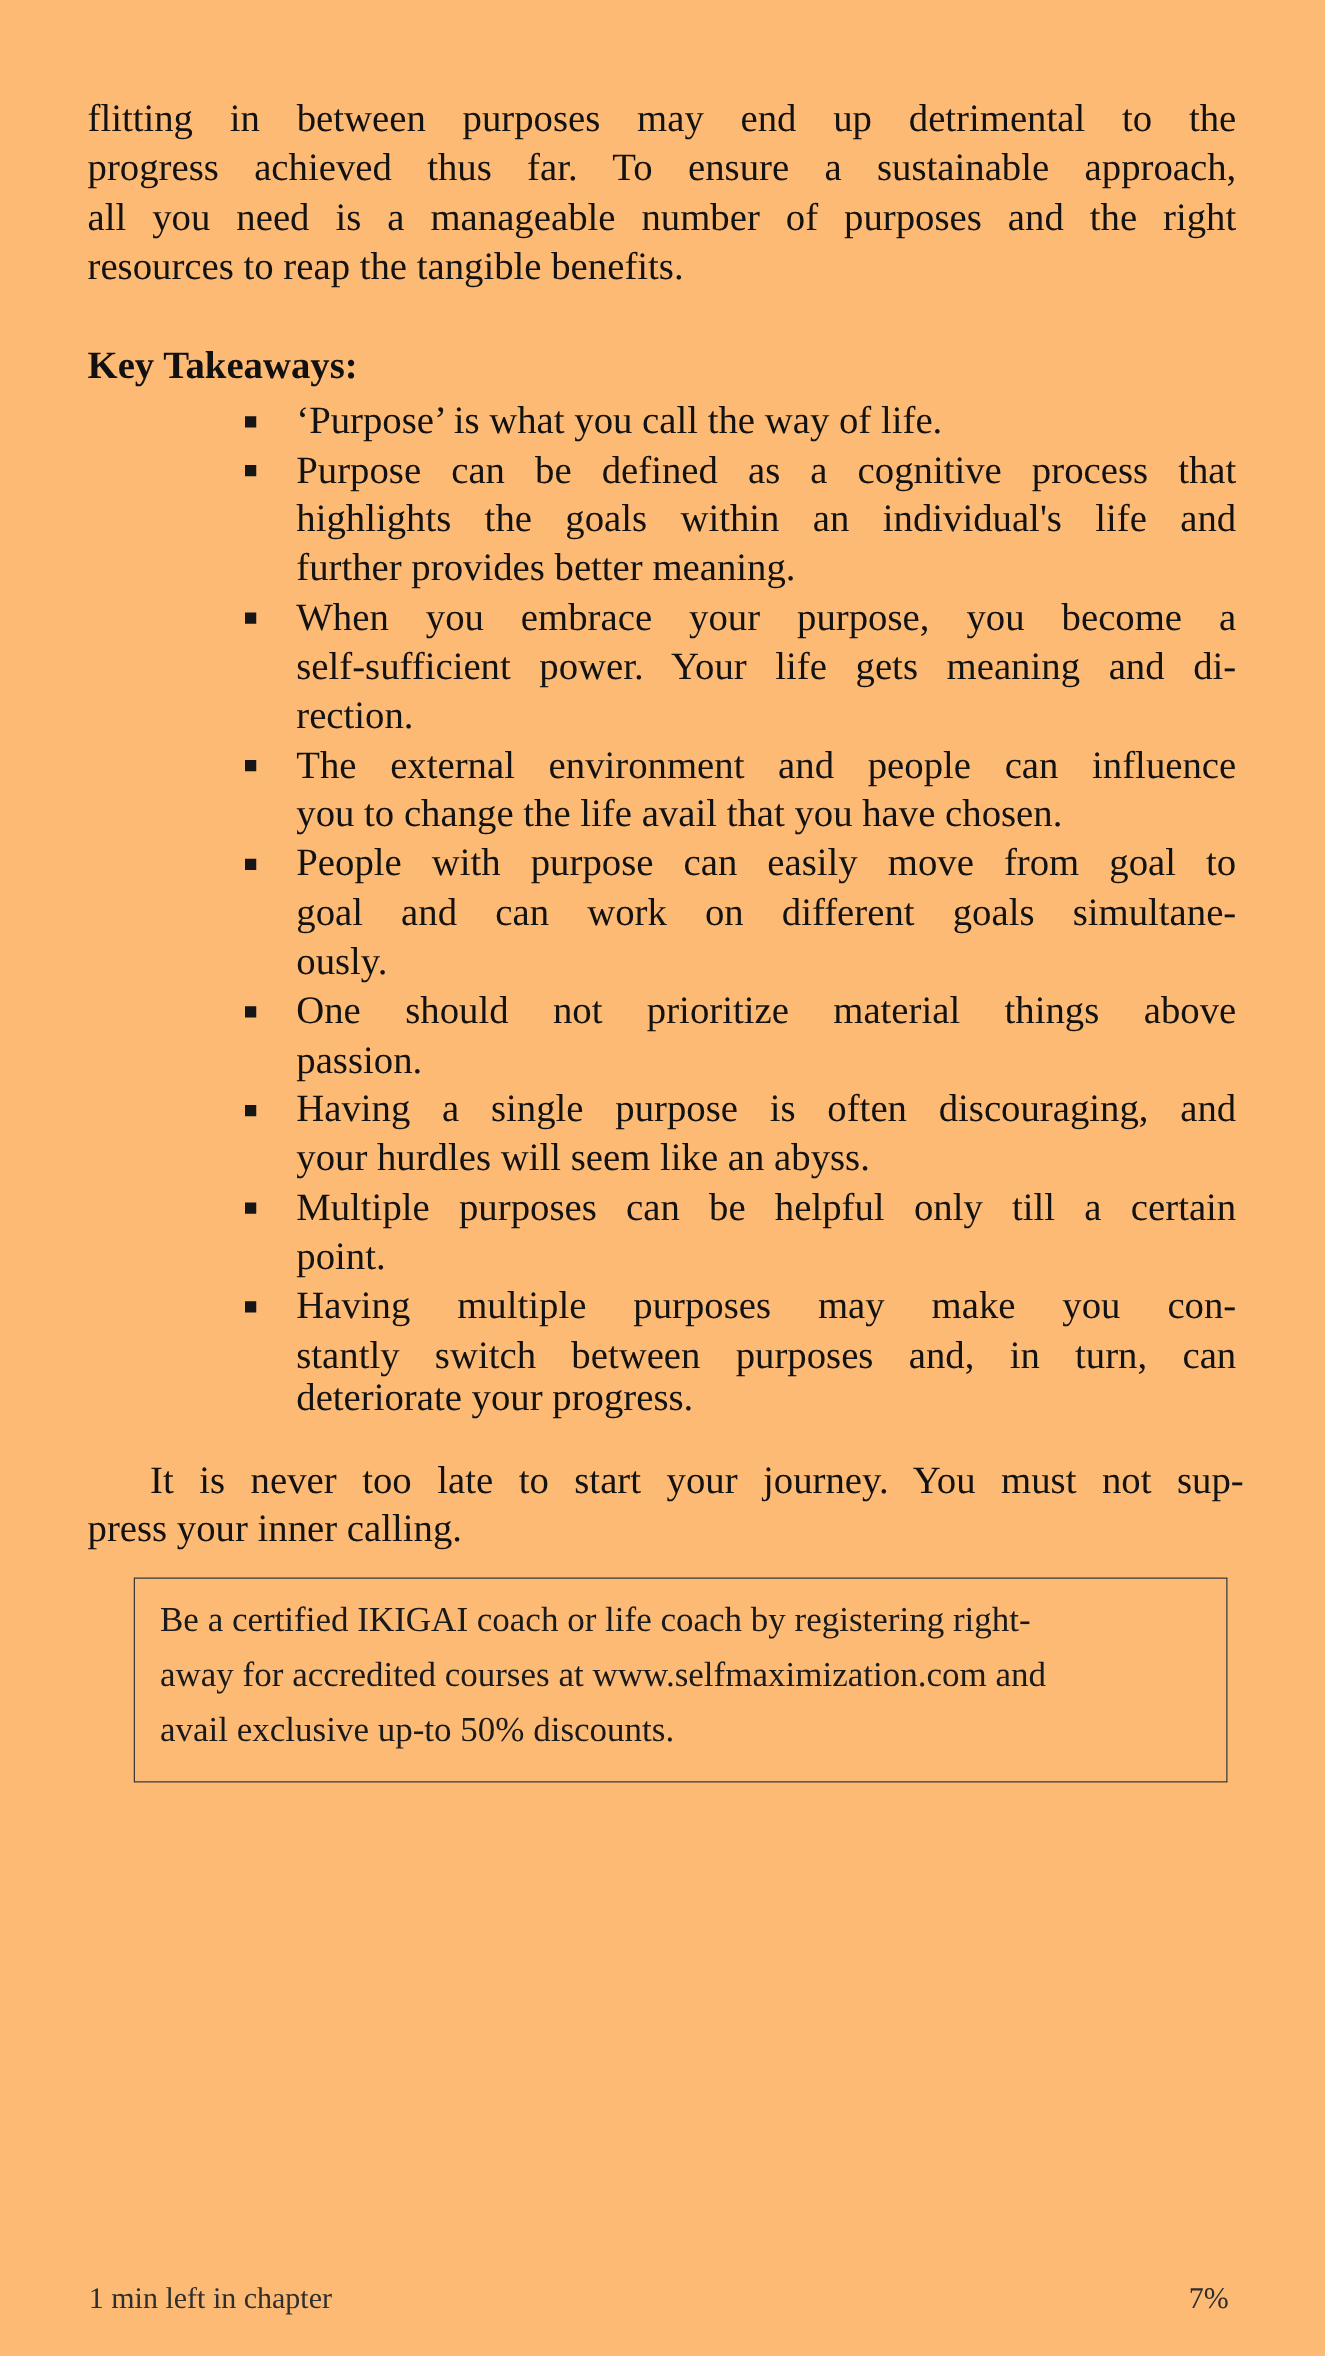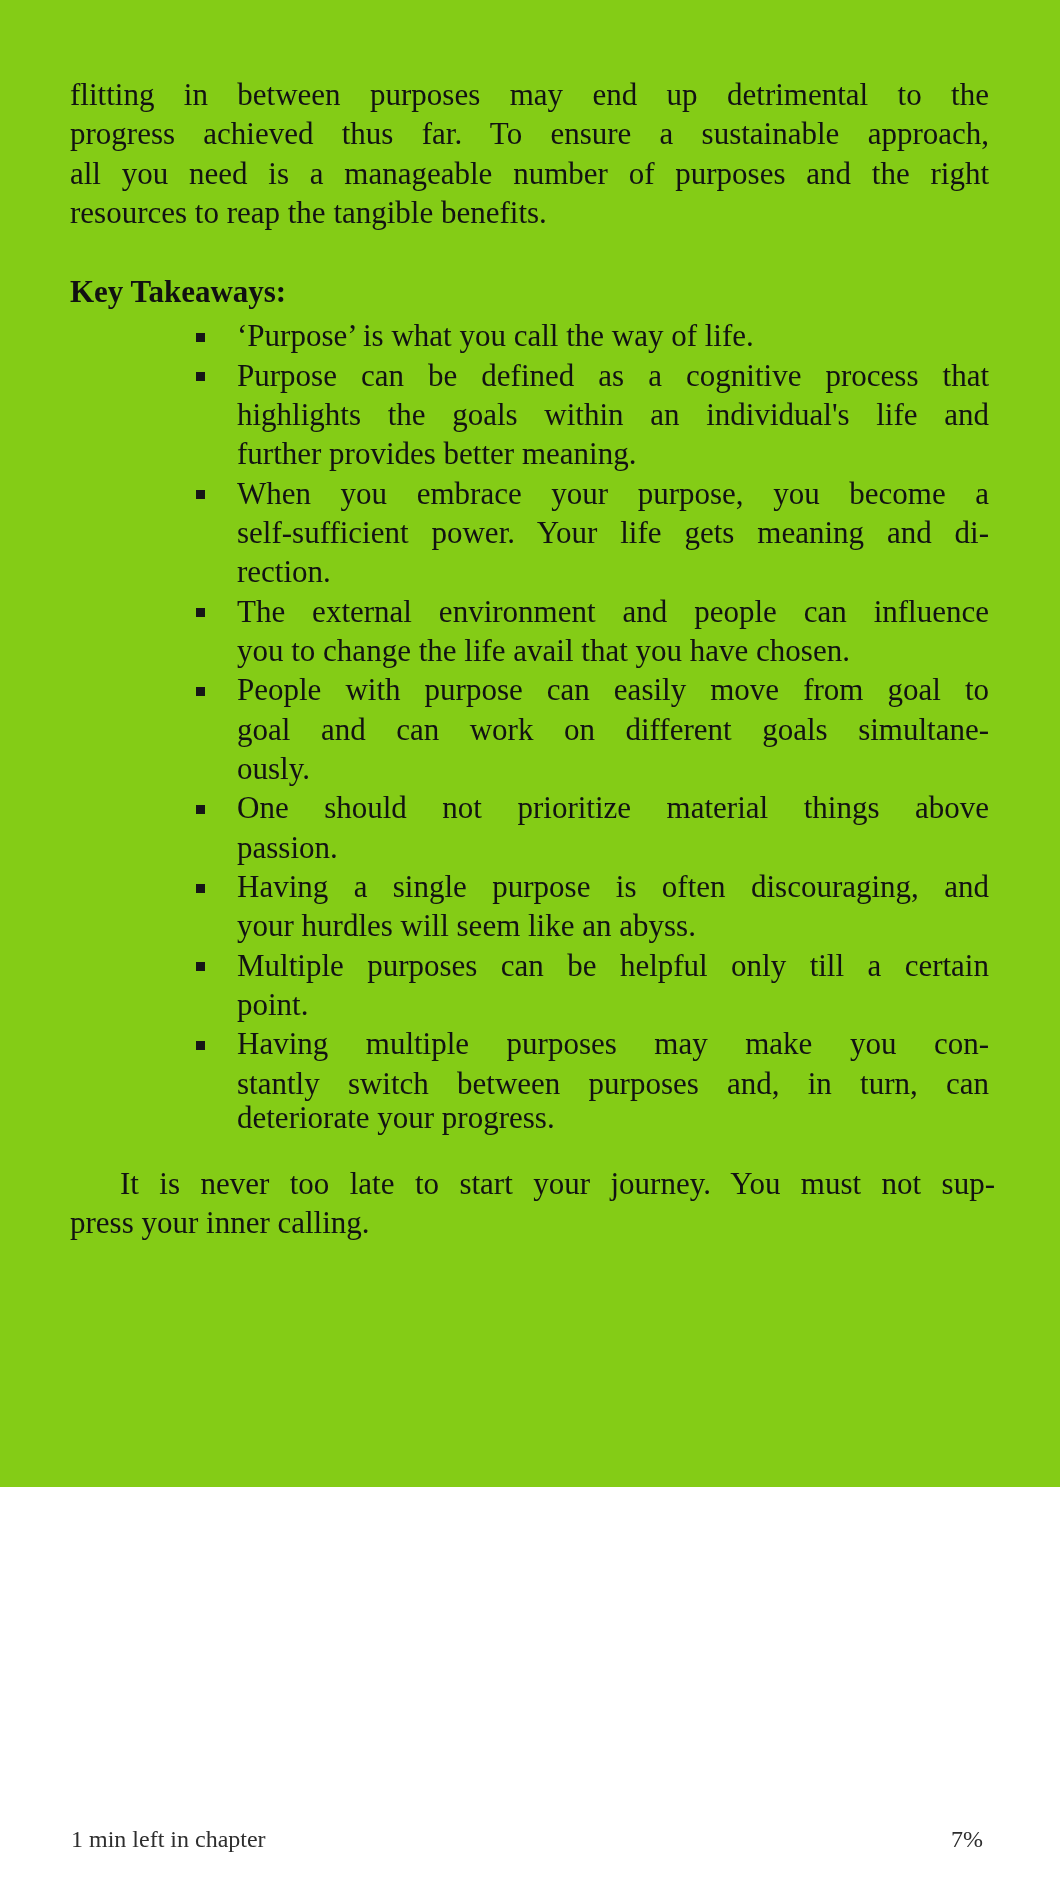--- a/index.html
+++ b/index.html
@@ -1,17 +1,17 @@
 <!DOCTYPE html>
 <html><head>
 <meta charset="utf-8">
 <style>
   html, body { margin: 0; padding: 0; background: #ffffff; }
   body { width: 1060px; height: 1885px; position: relative; overflow: hidden; }
-  .page { position: absolute; left: 0; top: 0; width: 1060px; height: 1487px; background: #84cc16; color: #111; }
+  .page { position: absolute; left: 0; top: 0; width: 1060px; height: 1885px; background: #fdba74; color: #111; }
   .ln {
     position: absolute;
     font-family: "Liberation Serif", "DejaVu Serif", serif;
     font-size: 31px;
     line-height: 40px;
     height: 40px;
     white-space: nowrap;
     text-align: justify;
     text-align-last: justify;
     color: #121212;
@@ -100,17 +100,22 @@
     <div class="ln" style="top:1024px">Having multiple purposes may make you con-</div>
     <div class="ln" style="top:1064px">stantly switch between purposes and, in turn, can</div>
     <div class="ln last" style="top:1098px">deteriorate your progress.</div>
   </div>
 
   <div class="closing">
     <div class="ln indent" style="top:1164px">It is never too late to start your journey. You must not sup-</div>
     <div class="ln last" style="top:1203px">press your inner calling.</div>
   </div>
 
+  <div class="promo-box">
+    <div class="promo-line" style="top:12px">Be a certified IKIGAI coach or life coach by registering right-</div>
+    <div class="promo-line" style="top:56px">away for accredited courses at www.selfmaximization.com and</div>
+    <div class="promo-line" style="top:100px">avail exclusive up-to 50% discounts.</div>
+  </div>
 
   <div class="footer-left">1 min left in chapter</div>
   <div class="footer-right">7%</div>
 
 </div>
 
 </body></html>

